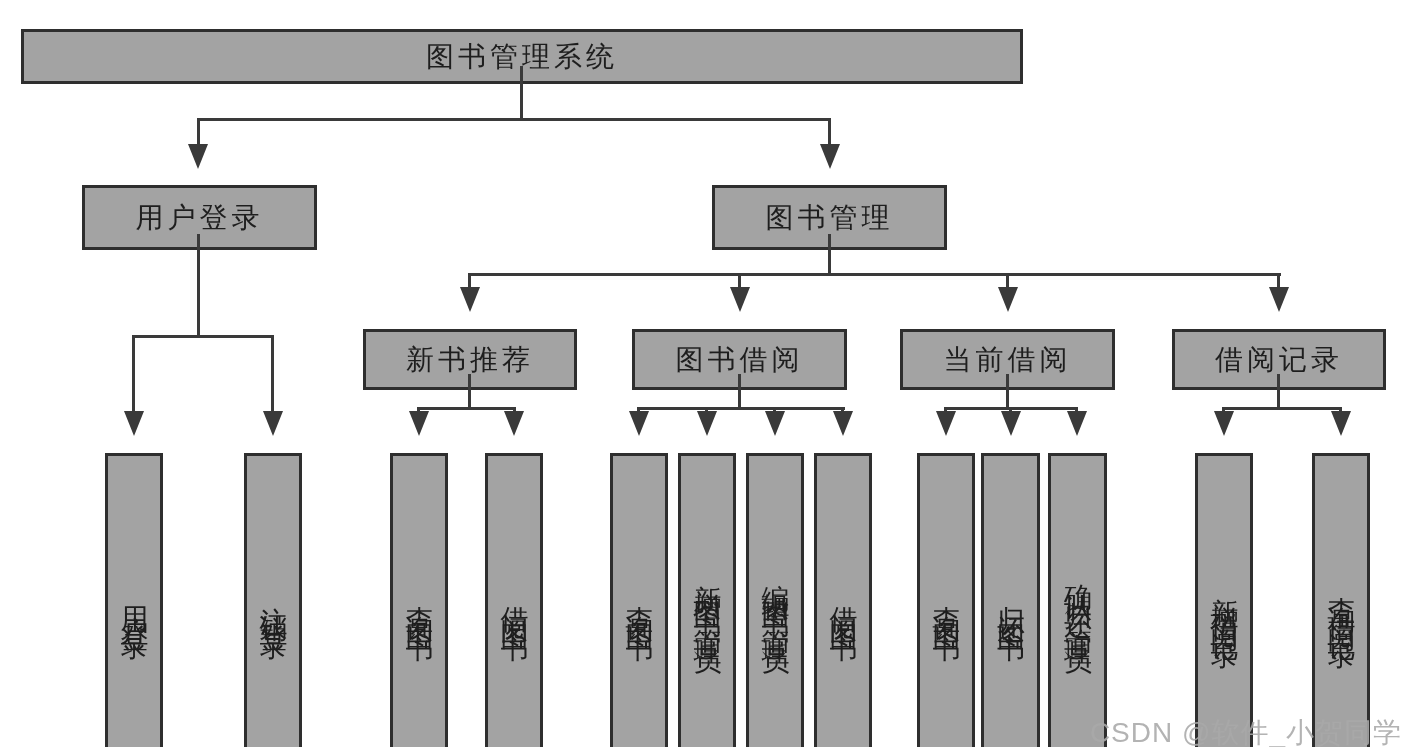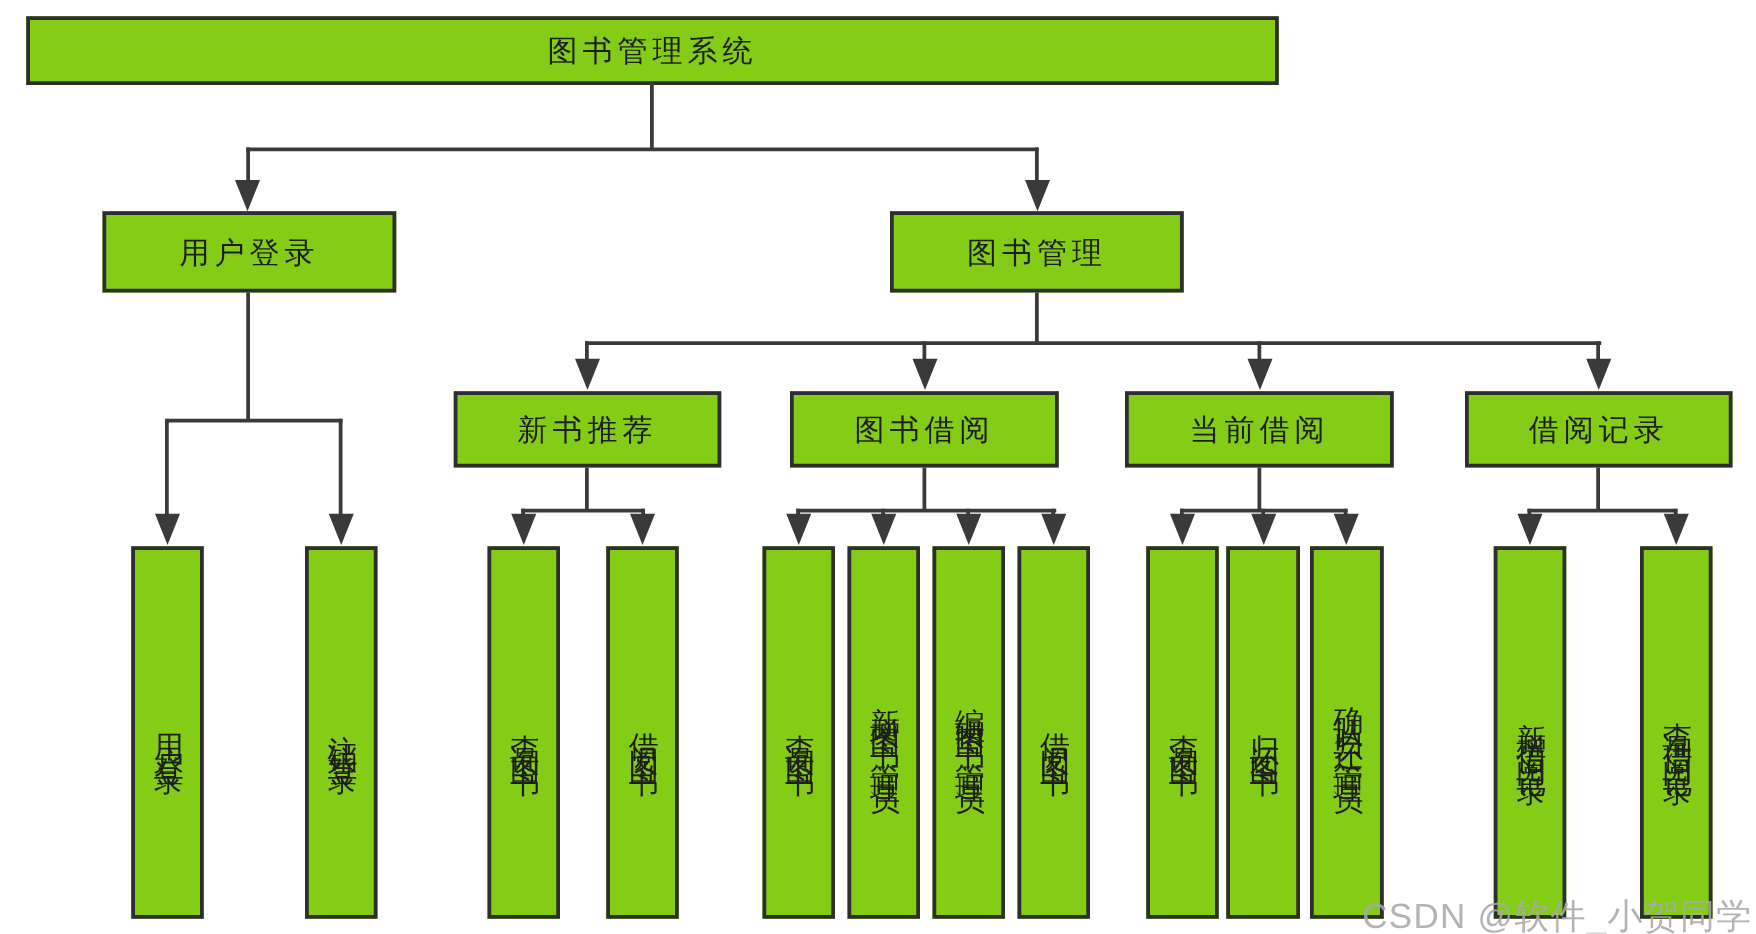--- a/index.html
+++ b/index.html
@@ -8,24 +8,24 @@
     --text:#1e1e1e;
     --background:#ffffff;
     --watermark:#a9a9a9;
   }
   html,body{margin:0;padding:0;background:var(--background);}
   .stage{
     position:relative;width:1405px;height:747px;background:var(--background);
     font-family:"Liberation Sans","DejaVu Sans",sans-serif;overflow:hidden;
   }
   .node{
-    position:absolute;box-sizing:border-box;background:#84cc16;
+    position:absolute;box-sizing:border-box;background:#a3a3a3;
     border:3px solid var(--border);
     display:flex;align-items:center;justify-content:center;
-    color:var(--text);font-size:24px;letter-spacing:4px;
+    color:var(--text);font-size:28px;letter-spacing:4px;margin-top:16px;
   }
   .node .lbl{white-space:nowrap;}
   .vnode .lbl{
     writing-mode:vertical-rl;text-orientation:mixed;
     letter-spacing:9px;line-height:1;white-space:nowrap;
   }
   .vl{position:absolute;width:3px;background:var(--line);}
   .hl{position:absolute;height:3px;background:var(--line);}
   .arrow{
     position:absolute;width:0;height:0;

